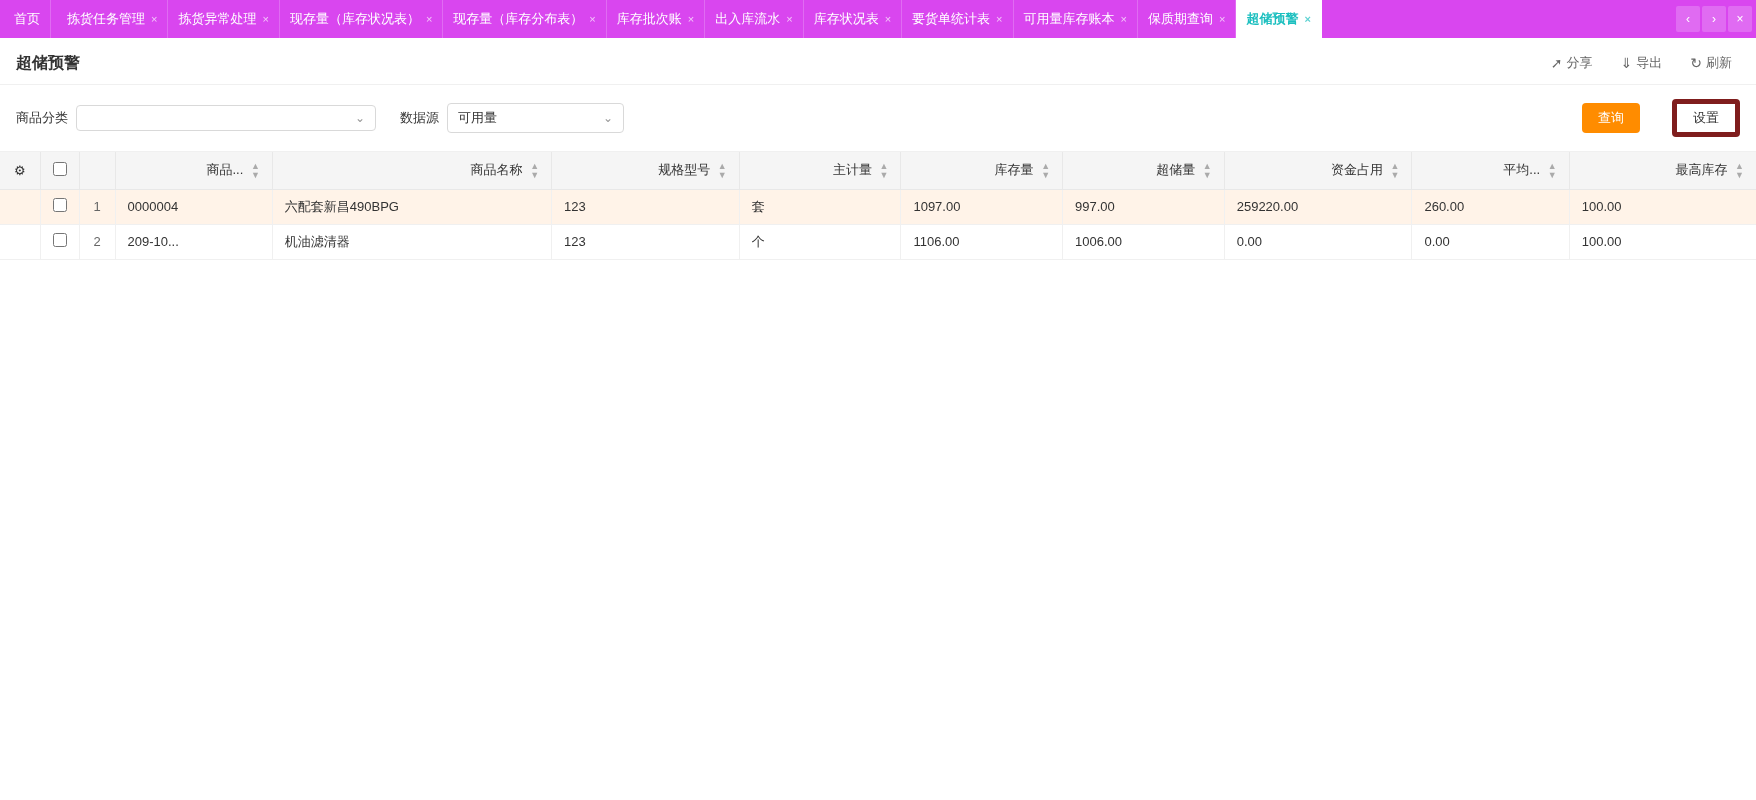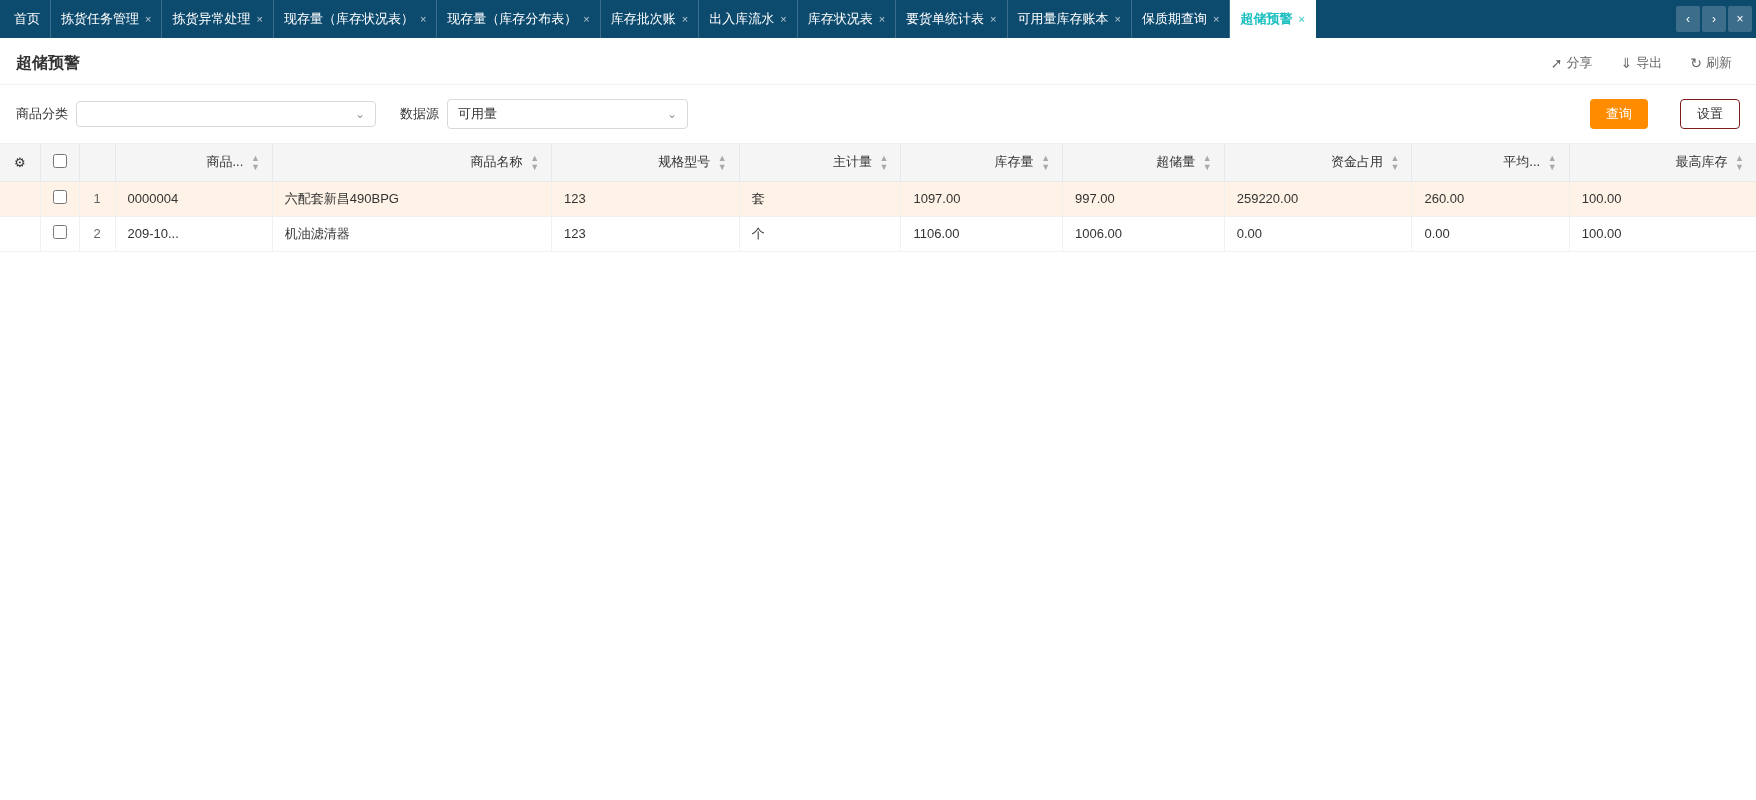--- a/index.html
+++ b/index.html
@@ -2,25 +2,25 @@
 <html><head>
   <meta charset="utf-8">
   <style>
     * { box-sizing: border-box; margin: 0; padding: 0; }
     body { font-family: "Microsoft YaHei", "PingFang SC", Arial, sans-serif; font-size: 13px; background: #f5f5f5; color: #333; }
 
     
     .top-nav {
       display: flex;
       align-items: center;
-      background: #0c4a6e;
+      background: #d946ef;
       height: 38px;
       padding: 0 4px;
       overflow: hidden;
-      gap: 0;
+      gap: 6px;
     }
     .nav-item {
       display: flex;
       align-items: center;
       padding: 0 10px;
       height: 38px;
       color: #fff;
       font-size: 13px;
       cursor: pointer;
       white-space: nowrap;
@@ -141,21 +141,21 @@
       border: none;
       border-radius: 4px;
       padding: 6px 16px;
       font-size: 13px;
       cursor: pointer;
       margin-left: auto;
     }
     .btn-settings {
       background: #fff;
       color: #333;
-      border: 1px solid #7f1d1d;
+      border: 5px solid #7f1d1d;
       border-radius: 4px;
       padding: 5px 16px;
       font-size: 13px;
       cursor: pointer;
       margin-left: 8px;
     }
 
     
     .table-container {
       padding: 0 0;
@@ -309,21 +309,21 @@
   <div class="filter-row">
     <div class="filter-group">
       <span class="filter-label">商品分类</span>
       <div class="filter-select" style="width:300px;">
         <span style="color:#bbb;"></span>
         <span class="chevron">⌄</span>
       </div>
     </div>
     <div class="filter-group">
       <span class="filter-label">数据源</span>
-      <div class="filter-select filter-select-wide" style="width:241px;">
+      <div class="filter-select filter-select-wide" style="width:177px;">
         <span>可用量</span>
         <span class="chevron">⌄</span>
       </div>
     </div>
     <button class="btn-query">查询</button>
     <button class="btn-settings">设置</button>
   </div>
 
   <div class="table-container">
     <table>

